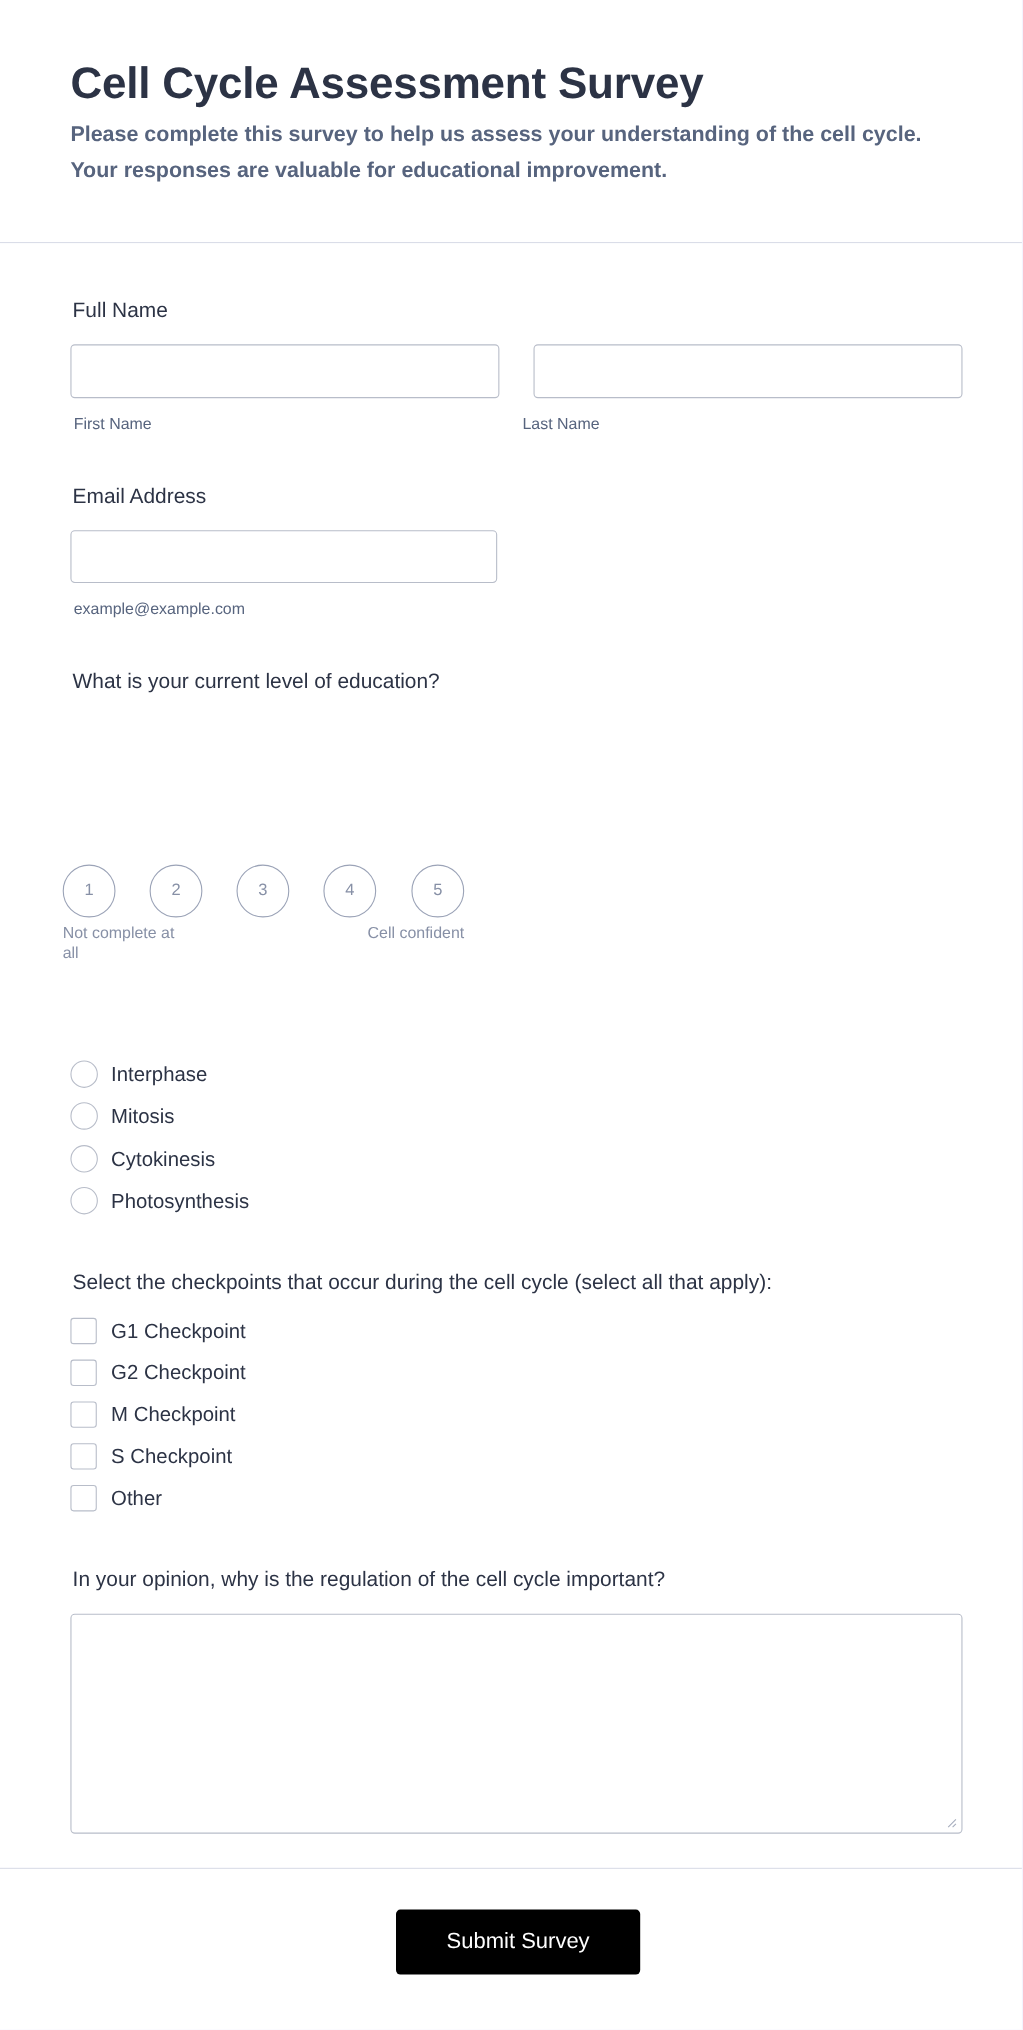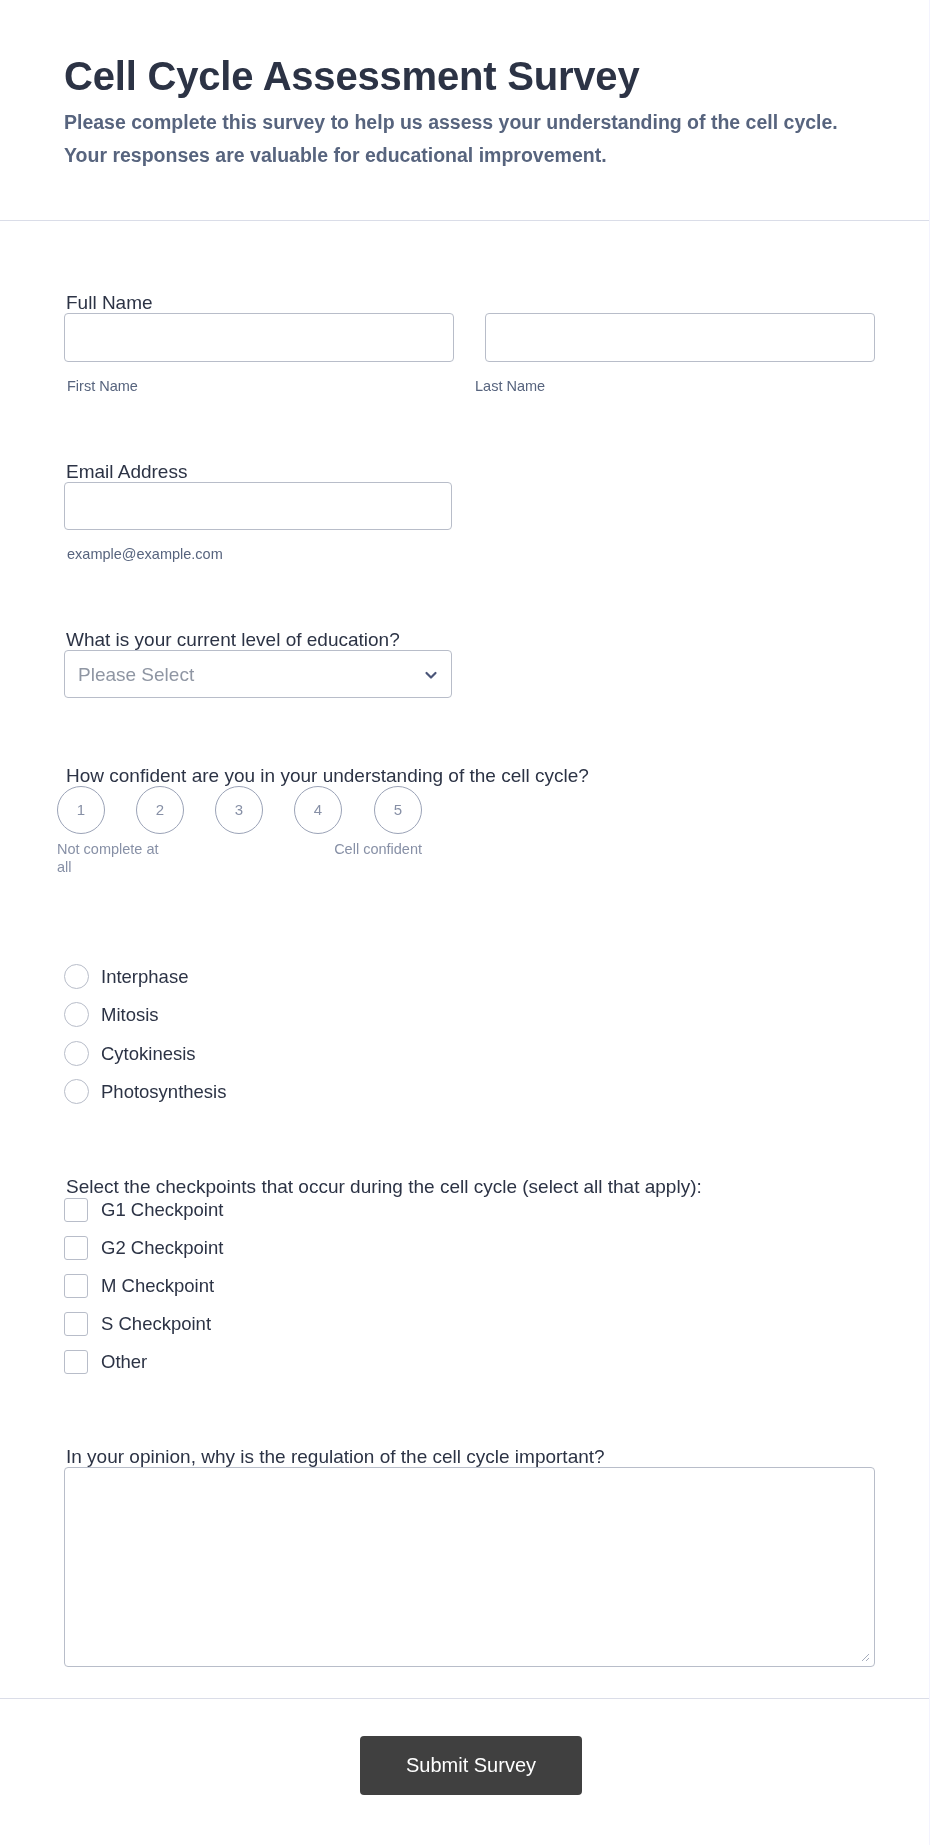--- a/index.html
+++ b/index.html
@@ -5,39 +5,39 @@
   * { box-sizing: border-box; margin: 0; padding: 0; }
   html, body { width: 930px; height: 1845px; background: #f3f3fe; }
   body { font-family: "Liberation Sans", "DejaVu Sans", sans-serif; color: #2c3345; position: relative; overflow: hidden; }
   .card { position: absolute; left: 0; top: 0; width: 929px; height: 1845px; background: #ffffff; }
   .abs { position: absolute; }
 
   .title { left: 64px; top: 52px; font-size: 40px; font-weight: bold; color: #2c3345; line-height: 48px; white-space: nowrap; letter-spacing: -0.2px; }
   .subtitle { left: 64px; top: 106px; width: 820px; font-size: 19.5px; color: #57647e; line-height: 33px; font-weight: bold; }
   .divider { left: 0; width: 929px; height: 1px; background: #dadde8; }
 
-  .label { left: 66px; font-size: 19px; color: #2c3345; line-height: 24px; white-space: nowrap; margin-top: 20px; }
+  .label { left: 66px; font-size: 19px; color: #2c3345; line-height: 24px; white-space: nowrap; }
   .sublabel { font-size: 14.5px; color: #57647e; line-height: 18px; white-space: nowrap; }
 
   .input { height: 49px; border: 1px solid #b8bdc9; border-radius: 4px; background: #fff; }
   .select { left: 64px; top: 650px; width: 388px; height: 48px; border: 1px solid #b8bdc9; border-radius: 4px; background: #fff; }
   .select-text { position: absolute; left: 13px; top: 12px; font-size: 19px; color: #8f96a3; line-height: 24px; }
   .chevron { position: absolute; right: 12px; top: 16px; width: 16px; height: 16px; }
 
   .rate { top: 786px; width: 48px; height: 48px; border: 1px solid #9ba3b7; border-radius: 50%; background: #fff; text-align: center; line-height: 46px; font-size: 15px; color: #8790a6; }
   .rate-cap { font-size: 14.5px; color: #8790a6; line-height: 18px; }
 
   .radio { left: 64px; width: 25px; height: 25px; border: 1px solid #b8bdc9; border-radius: 50%; background: #fff; }
   .check { left: 64px; width: 24px; height: 24px; border: 1px solid #b8bdc9; border-radius: 3px; background: #fff; }
   .opt-text { left: 101px; font-size: 18.5px; color: #2c3345; line-height: 24px; white-space: nowrap; }
 
   .textarea { left: 64px; top: 1467px; width: 811px; height: 200px; border: 1px solid #b8bdc9; border-radius: 4px; background: #fff; }
   .grip { position: absolute; right: 4px; bottom: 4px; width: 10px; height: 10px; }
 
-  .submit { left: 360px; top: 1736px; width: 222px; height: 59px; background: #404040; border-radius: 4px; color: #ffffff; font-size: 20px; text-align: center; line-height: 59px; border: none; cursor: pointer; }
+  .submit { left: 360px; top: 1736px; width: 222px; height: 59px; background: #000000; border-radius: 4px; color: #ffffff; font-size: 20px; text-align: center; line-height: 59px; border: none; cursor: pointer; }
 </style>
 </head>
 <body>
 
 <div class="card">
 
   <h1 class="abs title">Cell Cycle Assessment Survey</h1>
   <div class="abs subtitle">
     <div>Please complete this survey to help us assess your understanding of the cell cycle.</div>
     <div>Your responses are valuable for educational improvement.</div>
@@ -48,28 +48,21 @@
   <input class="abs input" style="left: 64px; top: 313px; width: 390px;" type="text" value="">
   <input class="abs input" style="left: 485px; top: 313px; width: 390px;" type="text" value="">
   <div class="abs sublabel" style="left:67px; top:377px;text-align:right;">First Name</div>
   <div class="abs sublabel" style="left:475px; top:377px;">Last Name</div>
 
   <div class="abs label" style="top:440px;">Email Address</div>
   <input class="abs input" style="left: 64px; top: 482px; width: 388px; height: 48px;" type="email" value="">
   <div class="abs sublabel" style="left:67px; top:545px;">example@example.com</div>
 
   <div class="abs label" style="top:608px;">What is your current level of education?</div>
-  <div class="abs select">
-    <span class="select-text">Please Select</span>
-    <svg class="chevron" viewBox="0 0 16 16">
-      <path d="M3.5 6 L8 10.5 L12.5 6" fill="none" stroke="#4a5578" stroke-width="2.2" stroke-linecap="round" stroke-linejoin="round"></path>
-    </svg>
-  </div>
 
-  <div class="abs label" style="top:744px;">How confident are you in your understanding of the cell cycle?</div>
   <div class="abs rate" style="left:57px;">1</div>
   <div class="abs rate" style="left:136px;">2</div>
   <div class="abs rate" style="left:215px;">3</div>
   <div class="abs rate" style="left:294px;">4</div>
   <div class="abs rate" style="left:374px;">5</div>
   <div class="abs rate-cap" style="left:57px; top:840px; width:120px;">Not complete at all</div>
   <div class="abs rate-cap" style="left:282px; top:840px; width:140px; text-align:right;">Cell confident</div>
 
 
   <div class="abs radio" style="top:964px;"></div>

